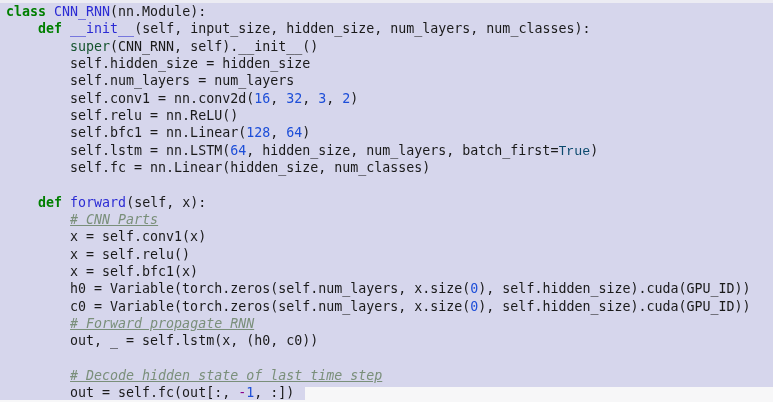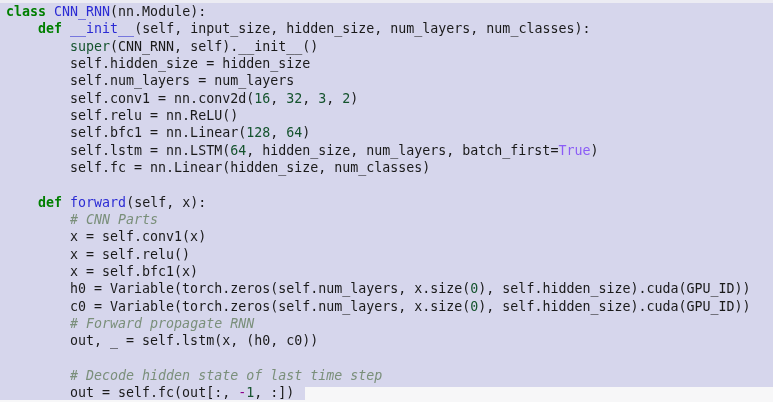--- a/index.html
+++ b/index.html
@@ -69,24 +69,24 @@
   .ln {
     display: block;
     height: 17.33px;
     padding-left: 6px;
   }
 
   
   .kw       { color: #007f00; font-weight: bold; }   
   .name     { color: #2b2bd4; }                      
   .builtin  { color: #14532d; }                      
-  .num      { color: #14532d; }                      
-  .const    { color: #8b5cf6; }                      
+  .num      { color: #1d4ed8; }                      
+  .const    { color: #0c4a6e; font-family: Liberation Mono, monospace; }                      
   .op       { color: #8b008b; }                      
-  .cmt      { color: #7a8f7a; font-style: italic; }  
+  .cmt      { color: #7a8f7a; font-style: italic; text-decoration: underline; }  
   .pl       { color: #1a1a1a; }                      
 </style>
 </head>
 <body>
 
 <div id="code-viewport">
 
   <div class="top-strip"></div>
   <div class="selection-bg"></div>
   <div class="selection-tail"></div>

